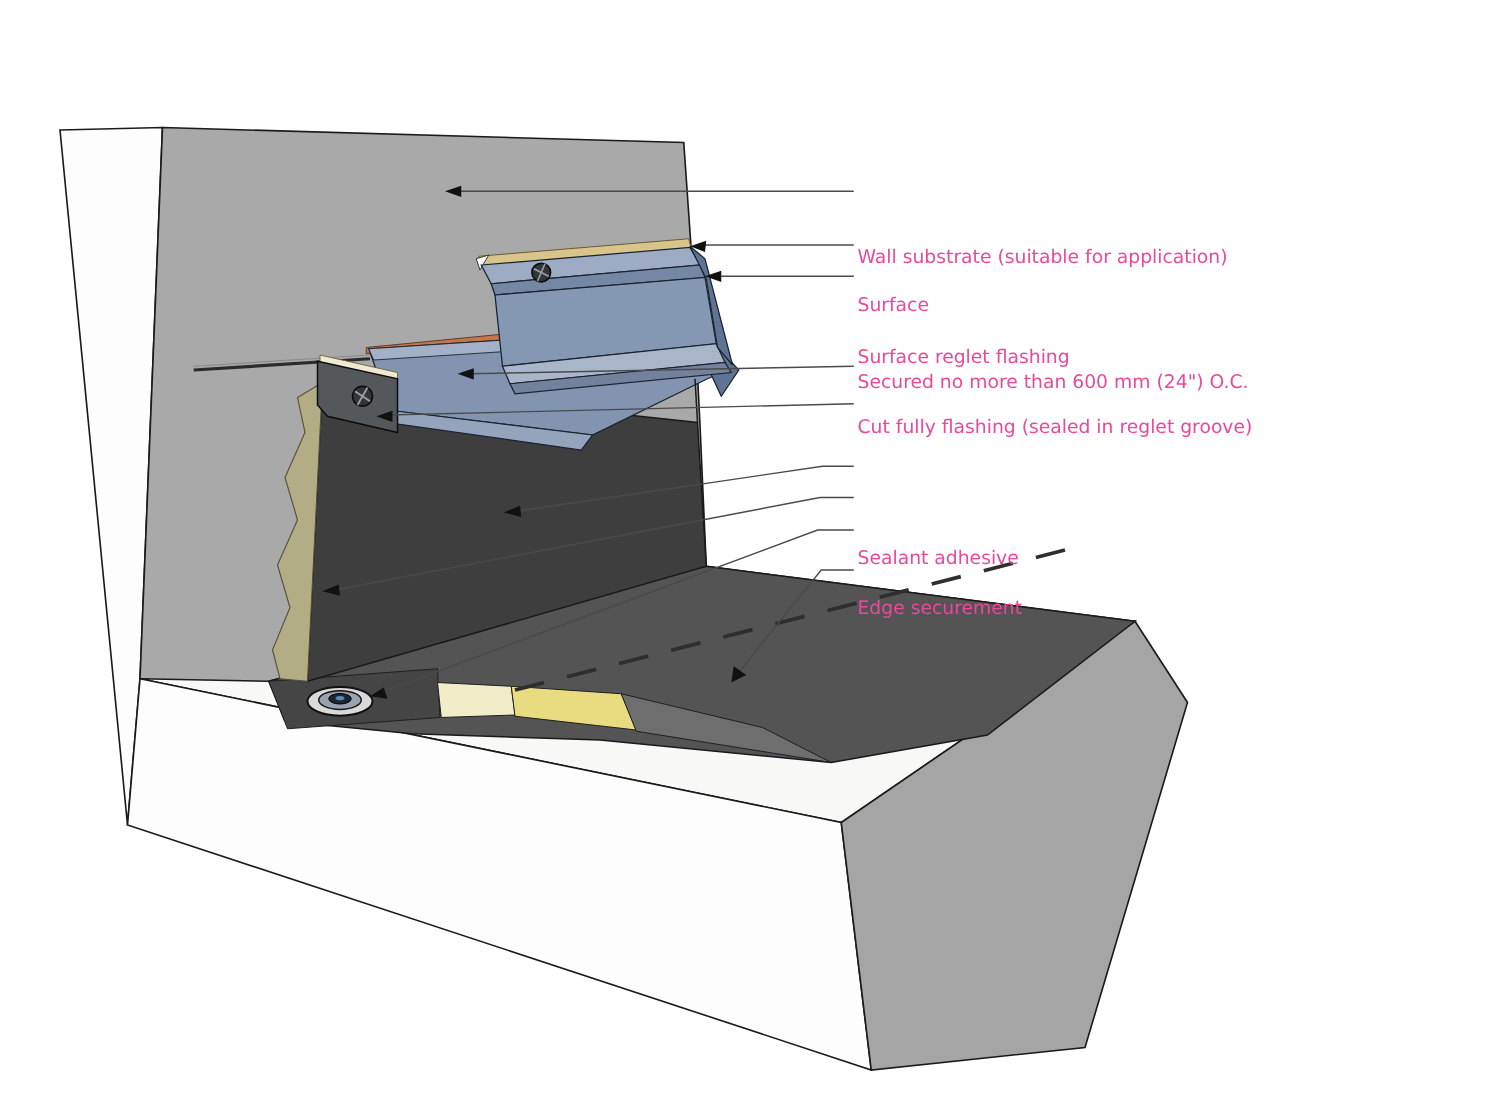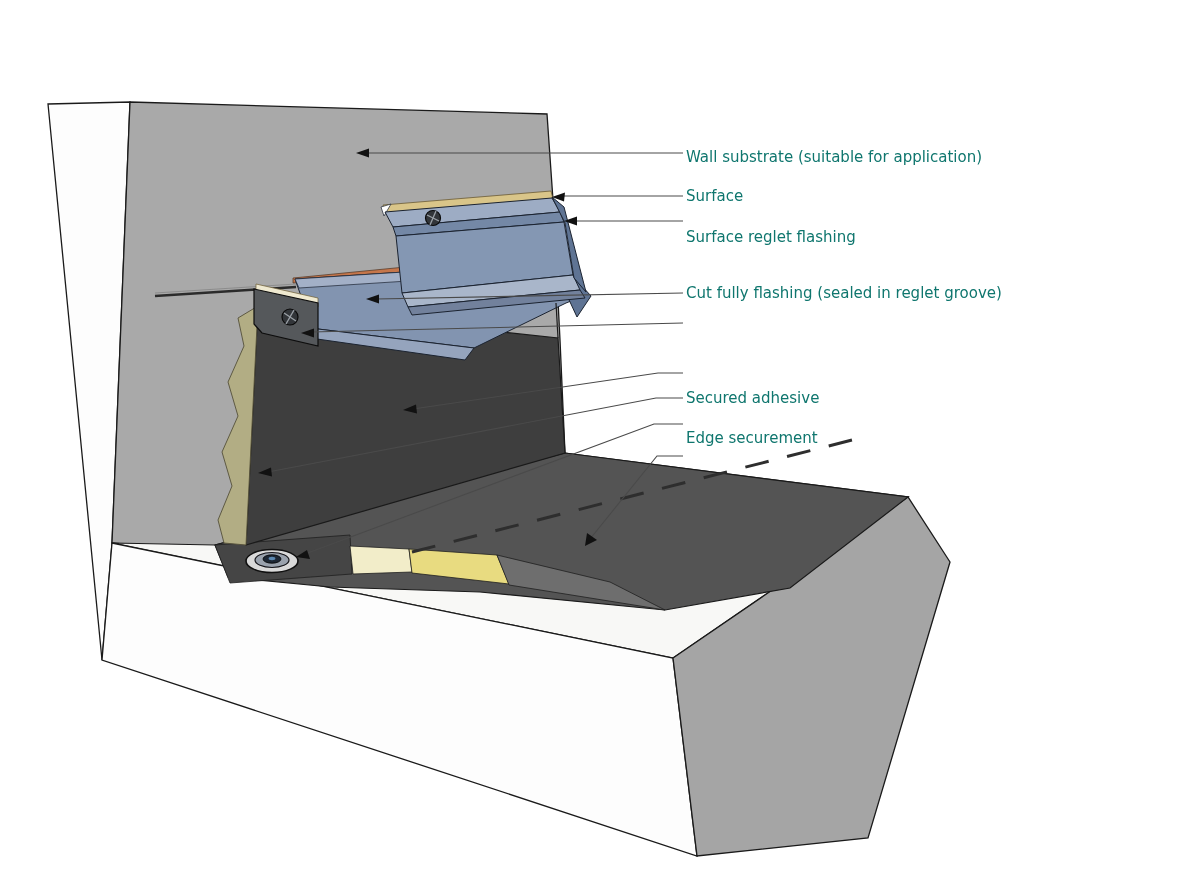--- a/index.html
+++ b/index.html
@@ -1,20 +1,20 @@
 <!DOCTYPE html>
 <html><head>
 <meta charset="utf-8">
 <style>
   html,body{margin:0;padding:0;background:#ffffff;}
   .stage{position:relative;width:1200px;height:880px;background:#ffffff;
          font-family:"DejaVu Sans","Liberation Sans",sans-serif;overflow:hidden;}
   .stage svg{position:absolute;left:0;top:0;}
   .labels{position:absolute;left:0;top:0;width:1200px;height:880px;pointer-events:none;}
-  .lbl{position:absolute;left:686px;font-size:15px;line-height:20px;color:#0f766e;white-space:nowrap;}
+  .lbl{position:absolute;left:686px;font-size:15px;line-height:20px;color:#ec4899;white-space:nowrap;margin-top:48px;}
 </style>
 </head>
 <body>
 
 <div class="stage">
 
 <svg width="1200" height="880" viewBox="0 0 1200 880">
 
   <polygon points="48,104 130,102 112,543 102,660" fill="#fdfdfd" stroke="#1a1a1a" stroke-width="1.3"></polygon>
   <polygon points="130,102 547,114 553,200 560,340 565,453 197,551 112,543" stroke="#1a1a1a" stroke-width="1.3" fill="#a9a9a9"></polygon>
@@ -105,25 +105,26 @@
 
 <div class="labels">
   <div class="lbl" style="top:147px">
     <div>Wall substrate (suitable for application)</div>
   </div>
   <div class="lbl" style="top:186px">
     <div>Surface</div>
   </div>
   <div class="lbl" style="top:227px">
     <div>Surface reglet flashing</div>
+    <div>Secured no more than 600 mm (24") O.C.</div>
   </div>
   <div class="lbl" style="top:283px">
     <div>Cut fully flashing (sealed in reglet groove)</div>
   </div>
   <div class="lbl" style="top:388px">
-    <div>Secured adhesive</div>
+    <div>Sealant adhesive</div>
   </div>
   <div class="lbl" style="top:428px">
     <div>Edge securement</div>
   </div>
 </div>
 
 </div>
 
 </body></html>

